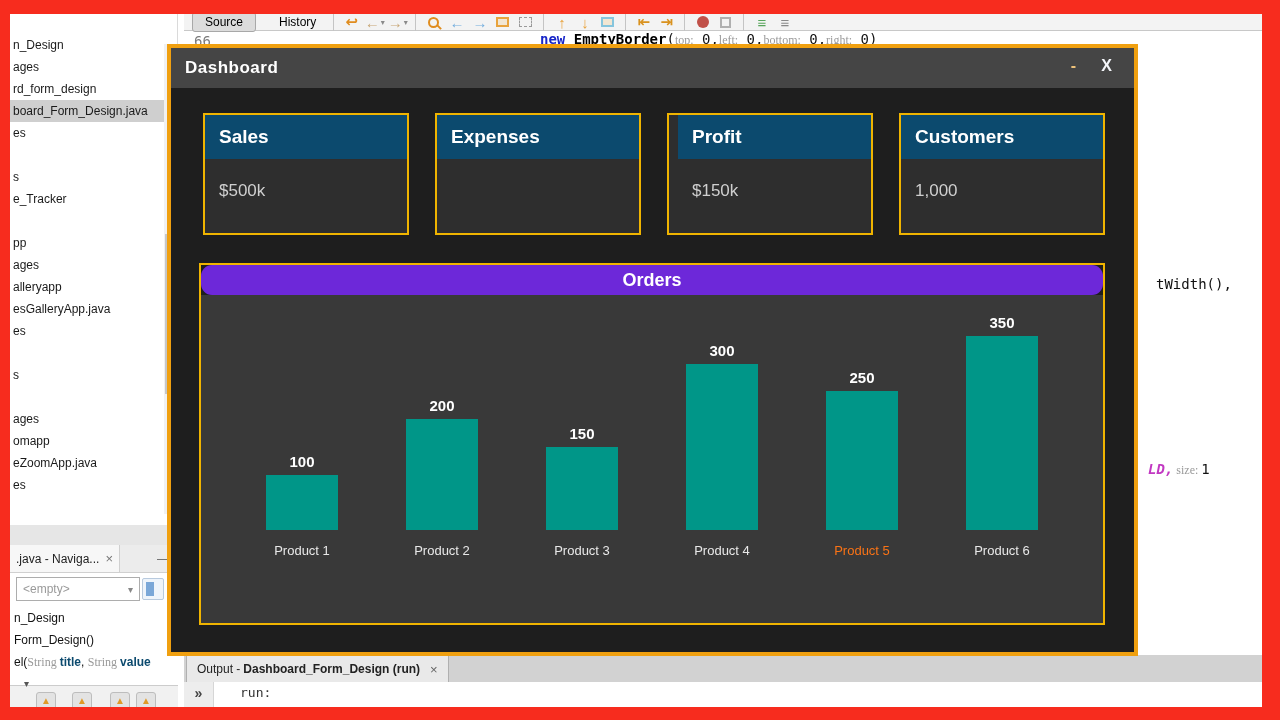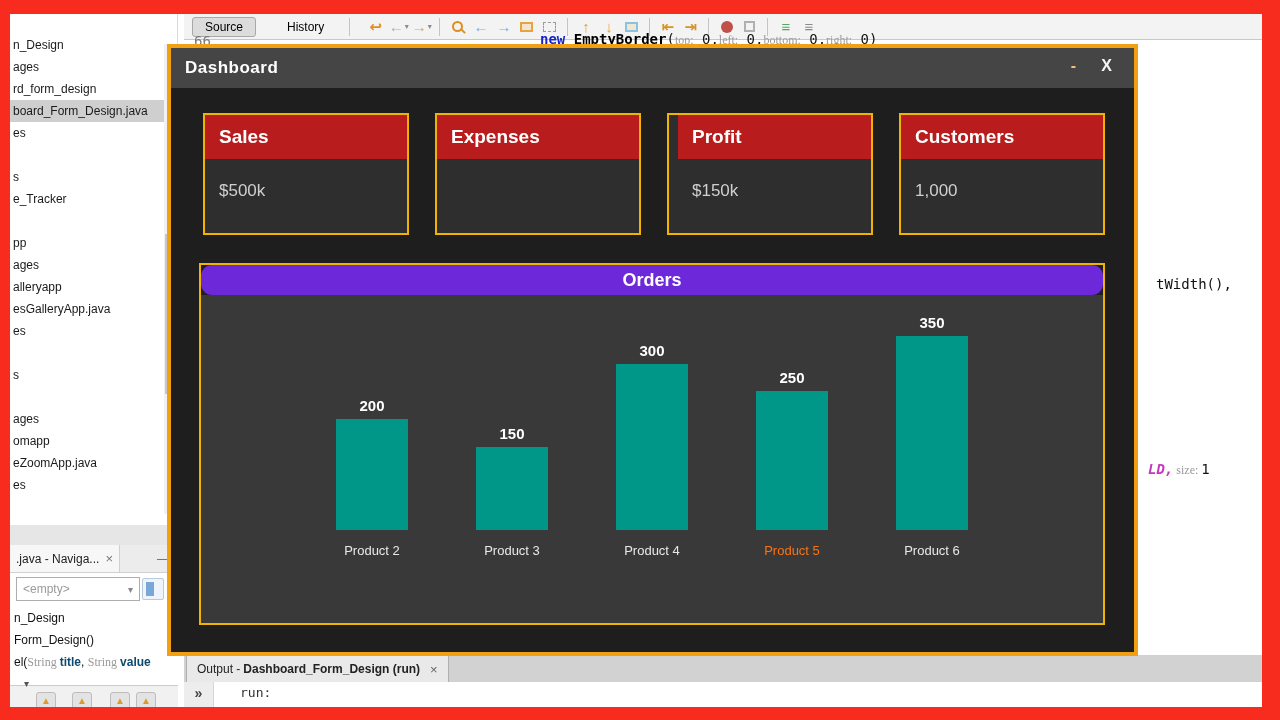--- a/index.html
+++ b/index.html
@@ -5,22 +5,22 @@
   * { margin:0; padding:0; box-sizing:border-box; }
   html,body { width:1280px; height:720px; }
   body { position:relative; overflow:hidden; background:#ffffff;
          font-family:"Liberation Sans","DejaVu Sans",sans-serif; }
   .abs { position:absolute; }
 
   
   .frame { position:absolute; z-index:50; }
 
   
-  .toolbar { left:184px; top:14px; width:1078px; height:26px; background:#f3f3f3;
-             border-bottom:1px solid #c8c8c8; display:flex; align-items:center; z-index:1;gap:8px; }
+  .toolbar { left:184px; top:14px; width:1078px; height:17px; background:#f3f3f3;
+             border-bottom:1px solid #c8c8c8; display:flex; align-items:center; z-index:1; }
   .src-btn { margin-left:8px; height:20px; padding:0 12px; font-size:12px;
              background:#dcdcdc; border:1px solid #a8a8a8; border-radius:3px;
              font-family:inherit; }
   .hist-btn { margin-left:12px; height:20px; padding:0 10px; font-size:12px;
               background:transparent; border:1px solid transparent; font-family:inherit; }
   .tb-sep { width:1px; height:18px; background:#c4c4c4; margin:0 6px; }
   #toolbar-icons { display:flex; align-items:center; }
   .tbi { width:21px; height:20px; display:flex; align-items:center; justify-content:center;
          font-size:15px; font-weight:bold; margin:0 1px; }
   .tbi-lens { width:11px; height:11px; border:2px solid var(--c); border-radius:50%; position:relative; }
@@ -85,21 +85,21 @@
   .dash-window { left:167px; top:44px; width:971px; height:612px; border:4px solid #f0a010;
                  background:#1e1e1e; z-index:10; }
   .dash-titlebar { height:40px; background:#454545; display:flex; align-items:center; position:relative; }
   .dash-title { color:#ffffff; font-weight:bold; font-size:17px; padding-left:14px; letter-spacing:.5px; }
   .dash-min { position:absolute; right:58px; top:9px; color:#eec27a; font-weight:bold; font-size:16px; }
   .dash-close { position:absolute; right:22px; top:9px; color:#f4f6fa; font-weight:bold; font-size:16px; }
   .dash-body { position:relative; width:100%; height:564px; background:#1e1e1e; }
 
   #cards { position:absolute; left:32px; top:25px; display:flex; gap:26px; }
   .card { width:206px; height:122px; border:2px solid #f0b400; background:#2e2e2e; }
-  .card-header { height:44px; background:#b91c1c; display:flex; align-items:center; }
+  .card-header { height:44px; background:#0c4a6e; display:flex; align-items:center; }
   .card-title { color:#ffffff; font-weight:bold; font-size:19px; padding-left:14px; }
   .card-value { display:block; color:#cfcfcf; font-size:17px; padding-left:14px; margin-top:22px; }
 
   .orders-panel { position:absolute; left:28px; top:175px; width:906px; height:362px;
                   border:2px solid #f0b400; }
   .orders-header { height:30px; background:#f4511e; display:flex; align-items:center; justify-content:center; }
   .orders-title { color:#ffffff; font-weight:bold; font-size:18px; }
   .chart-body { position:relative; width:100%; height:328px; background:#393939; overflow:hidden; }
   #chart-slots { position:absolute; left:0; top:0; width:100%; height:263px;
                  display:flex; justify-content:center; }
@@ -265,20 +265,25 @@
           <span class="card-value">1,000</span>
         </div>
       </div>
     <div class="orders-panel" style="border-color: rgb(240, 180, 0);">
       <div class="orders-header" style="background: #6d28d9; border-radius: 11px;">
         <span class="orders-title">Orders</span>
       </div>
       <div class="chart-body" style="background: rgb(57, 57, 57);">
         <div id="chart-slots">
             <div class="slot">
+              <span class="bar-value" style="color: rgb(255, 255, 255);">100</span>
+              <div class="bar" style="height: 55px; background: rgb(0, 150, 136);"></div>
+              <span class="bar-label" style="color: rgb(232, 232, 232);">Product 1</span>
+            </div>
+            <div class="slot">
               <span class="bar-value" style="color: rgb(255, 255, 255);">200</span>
               <div class="bar" style="height: 111px; background: rgb(0, 150, 136);"></div>
               <span class="bar-label" style="color: rgb(232, 232, 232);">Product 2</span>
             </div>
             <div class="slot">
               <span class="bar-value" style="color: rgb(255, 255, 255);">150</span>
               <div class="bar" style="height: 83px; background: rgb(0, 150, 136);"></div>
               <span class="bar-label" style="color: rgb(232, 232, 232);">Product 3</span>
             </div>
             <div class="slot">

